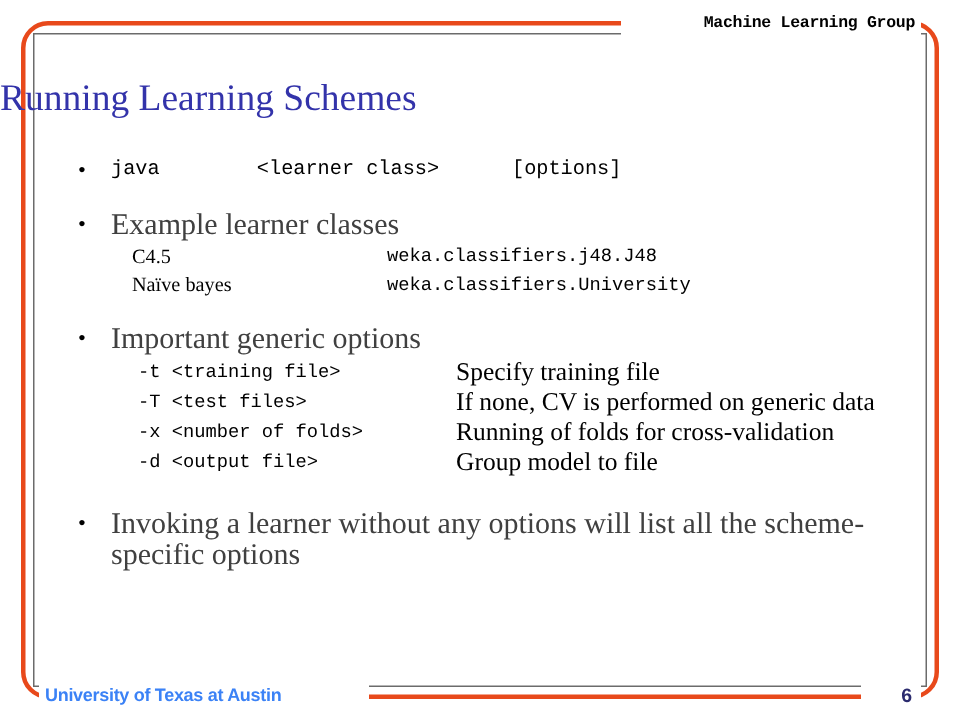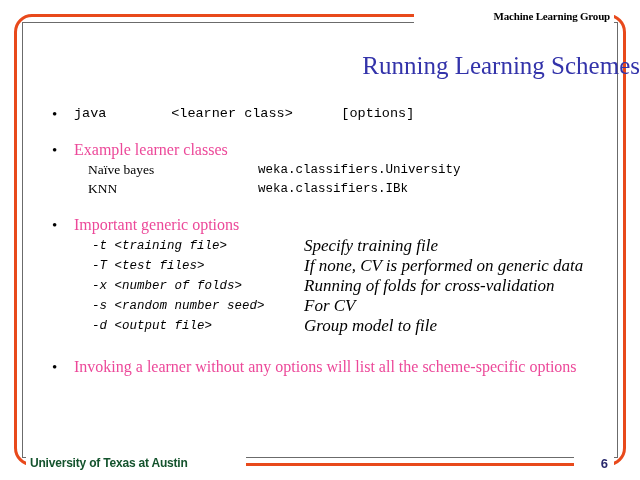--- a/index.html
+++ b/index.html
@@ -61,52 +61,52 @@
     right: 26px;
     bottom: 8px;
     width: 40px;
     height: 18px;
   }
 
   .header {
     position: absolute;
     right: 30px;
     top: 10px;
-    font-family: Liberation Serif, serif;
+    font-family: Liberation Mono, monospace;
     font-size: 11px;
     font-weight: bold;
     color: #000000;
     letter-spacing: -0.2px;
   }
   .footer-left {
     position: absolute;
     left: 30px;
     bottom: 10px;
     font-family: "Liberation Sans", sans-serif;
     font-size: 12px;
     font-weight: bold;
-    color: #14532d;
+    color: #3b82f6;
     letter-spacing: -0.2px;
   }
   .footer-right {
     position: absolute;
     right: 32px;
     bottom: 9px;
     font-family: "Liberation Sans", sans-serif;
     font-size: 13px;
     font-weight: bold;
     color: #2b2b6e;
   }
 
   .title {
     position: absolute;
     left: 0;
     right: 0;
     top: 52px;
-    text-align: right;
+    text-align: left;
     font-family: "Liberation Serif", serif;
     font-size: 25px;
     color: #3333AA;
   }
 
   .content {
     position: absolute;
     left: 44px;
     top: 104px;
     right: 30px;
@@ -120,23 +120,23 @@
   .bullet-dot {
     position: absolute;
     left: 8px;
     top: 0;
     font-size: 15px;
     line-height: 20px;
     color: #000;
   }
   .b-text {
     font-family: "Liberation Serif", serif;
-    font-size: 16px;
+    font-size: 20px;
     line-height: 20px;
-    color: #ec4899;
+    color: #404040;
     text-align: right;
   }
 
   
   .cmdline {
     display: block;
     white-space: pre;
     font-family: "Liberation Mono", monospace;
     font-size: 13.5px;
     line-height: 20px;
@@ -165,21 +165,20 @@
 
   .opt-table {
     border-collapse: collapse;
     margin-left: 18px;
     margin-top: 2px;
   }
   .opt-table td {
     padding: 0 0 2px 0;
     vertical-align: top;
     white-space: pre;
-    font-style: italic;
   }
   .opt-table td.opt {
     font-family: "Liberation Mono", monospace;
     font-size: 12.5px;
     line-height: 18px;
     width: 212px;
   }
   .opt-table td.desc {
     font-family: "Liberation Serif", serif;
     font-size: 17px;
@@ -211,27 +210,27 @@
       <span class="cmdline">java        &lt;learner class&gt;      [options]</span>
     </div>
 
     <div class="spacer-md"></div>
 
     <div class="bullet-row">
       <span class="bullet-dot">•</span>
       <span class="b-text">Example learner classes</span>
       <table class="sub-table">
         <tbody>
+            <tr>
+          <td class="col-left">C4.5</td>
+          <td class="mono-cell">weka.classifiers.j48.J48</td>
+        </tr>
         <tr>
           <td class="col-left">Naïve bayes</td>
           <td class="mono-cell">weka.classifiers.University</td>
-        </tr>
-        <tr>
-          <td class="col-left">KNN</td>
-          <td class="mono-cell">weka.classifiers.IBk</td>
         </tr>
       </tbody>
         </table>
     </div>
 
     <div class="spacer-md"></div>
 
     <div class="bullet-row">
       <span class="bullet-dot">•</span>
       <span class="b-text">Important generic options</span>
@@ -243,24 +242,20 @@
         </tr>
         <tr>
           <td class="opt">-T &lt;test files&gt;</td>
           <td class="desc">If none, CV is performed on generic data</td>
         </tr>
         <tr>
           <td class="opt">-x &lt;number of folds&gt;</td>
           <td class="desc">Running of folds for cross-validation</td>
         </tr>
         <tr>
-          <td class="opt">-s &lt;random number seed&gt;</td>
-          <td class="desc">For CV</td>
-        </tr>
-        <tr>
           <td class="opt">-d &lt;output file&gt;</td>
           <td class="desc">Group model to file</td>
         </tr>
       </tbody>
         </table>
     </div>
 
     <div class="spacer-lg"></div>
 
     <div class="bullet-row">

